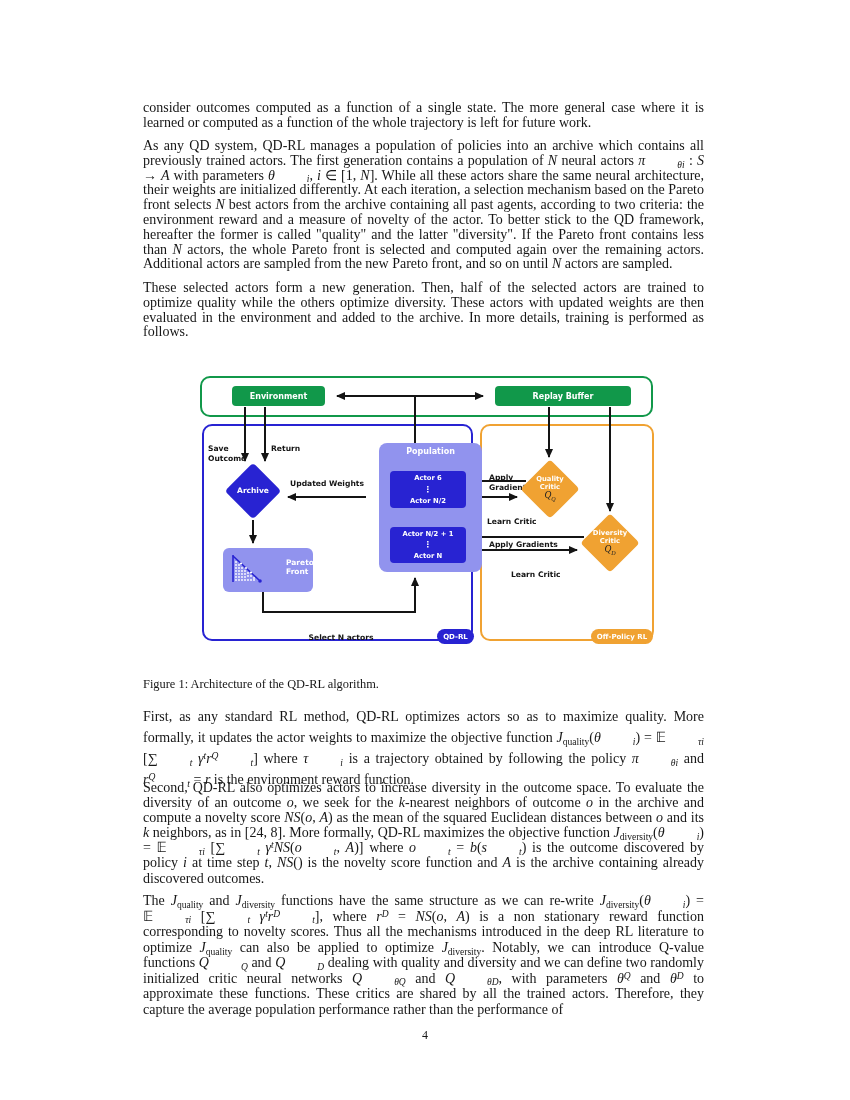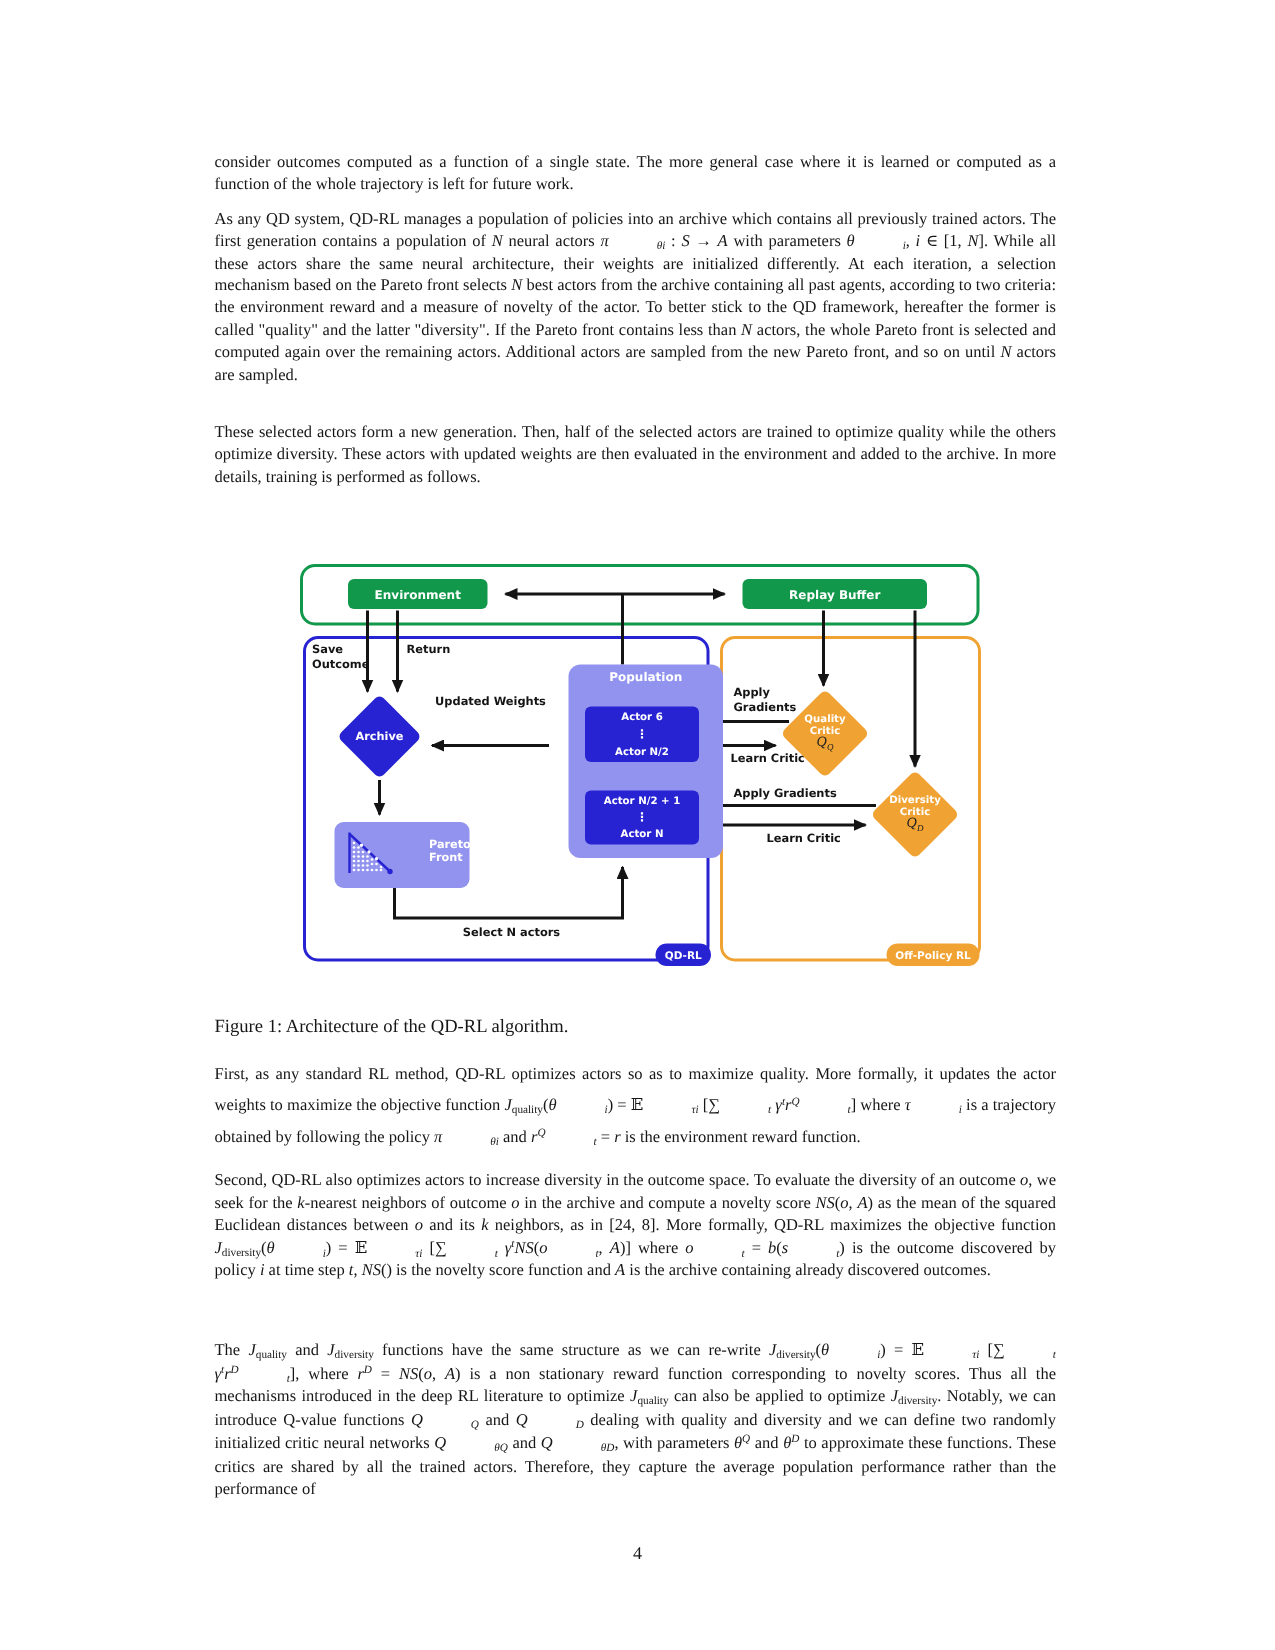--- a/index.html
+++ b/index.html
@@ -1,40 +1,40 @@
 <!DOCTYPE html>
 <html style="--c-green: #11984A; --c-blue: #2823D2; --c-lightpurple: #9193EE; --c-orange: #F0A232; --c-arrow: #141414;"><head>
 <meta charset="utf-8">
 <style>
   html,body{margin:0;padding:0;background:#e8e8e8;}
   .page{position:relative;width:850px;height:1100px;background:#ffffff;margin:0 auto;
         font-family:"Liberation Serif","DejaVu Serif",serif;color:#161616;overflow:hidden;}
-  .para{position:absolute;left:143px;width:561px;font-size:11px;line-height:14.8px;
-        text-align:justify;}
+  .para{position:absolute;left:143px;width:561px;font-size:14px;line-height:14.8px;
+        text-align:justify;font-family:Liberation Serif, serif;}
   .p4{line-height:21px;}
   .p5{line-height:15.1px;}
   .p6{line-height:15.5px;}
   .s-i{font-style:italic;}
   .s-sub{font-size:68%;vertical-align:-0.3em;line-height:0;}
   .s-subi{font-size:68%;vertical-align:-0.3em;line-height:0;font-style:italic;margin-left:32px;}
   .s-supi{font-size:68%;vertical-align:0.45em;line-height:0;font-style:italic;}
   .caption{position:absolute;left:143px;width:561px;text-align:left;font-size:12.4px;}
   .pageno{position:absolute;left:0;width:850px;text-align:center;font-size:12px;}
 
   
   .fig{position:absolute;left:200px;top:373px;width:456px;height:280px;
        font-family:"DejaVu Sans","Liberation Sans",sans-serif;}
   .fig *{box-sizing:border-box;}
   .obox{position:absolute;border-radius:10px;}
   .obox.green{border:2px solid var(--c-green);}
   .obox.blue{border:2px solid var(--c-blue);}
   .obox.orange{border:2px solid var(--c-orange);}
   .gbtn{position:absolute;background:var(--c-green);border-radius:4px;color:#fff;
         font-size:8px;font-weight:bold;display:flex;align-items:center;justify-content:center;}
-  .flabel{position:absolute;font-size:7.6px;font-weight:bold;color:#141414;line-height:9.5px;}
+  .flabel{position:absolute;font-size:7.6px;font-weight:bold;color:#141414;line-height:9.5px;margin-top:16px;}
   .pop{position:absolute;background:var(--c-lightpurple);border-radius:8px;margin-left:12px;}
   .pop-title{position:absolute;top:4px;left:0;width:100%;text-align:center;color:#fff;
              font-size:8px;font-weight:bold;}
   .actorbox{position:absolute;background:var(--c-blue);border-radius:4px;color:#fff;
             font-size:6.8px;font-weight:bold;display:flex;flex-direction:column;
             align-items:center;justify-content:space-between;padding:3px 2px;}
   .adots{font-size:8px;line-height:6px;color:#fff;letter-spacing:0;}
   .dsq{position:absolute;transform:rotate(45deg);border-radius:4px;}
   .dsq.blue{background:var(--c-blue);}
   .dsq.orange{background:var(--c-orange);}
@@ -95,21 +95,21 @@
         <path d="M256 124 L317 124" marker-end="url(#ah)"></path>
 
         <path d="M384 164 L258 164" marker-end="url(#ah)"></path>
         <path d="M256 177 L377 177" marker-end="url(#ah)"></path>
       </g>
     </svg>
 
     <div class="gbtn" style="left:32px;top:13px;width:93px;height:20px">
       <span>Environment</span>
     </div>
-    <div class="gbtn" style="left:295px;top:13px;width:123px;height:20px">
+    <div class="gbtn" style="left:295px;top:13px;width:136px;height:20px">
       <span>Replay Buffer</span>
     </div>
 
     <div class="flabel" style="left:8px;top:55px">
       <div>Save</div>
         <div>Outcome</div>
     </div>
     <div class="flabel" style="left:71px;top:55px">Return</div>
     <div class="flabel" style="left:88px;top:90px;width:78px;text-align:center">Updated Weights</div>
     <div class="flabel" style="left:96px;top:244px;width:90px;text-align:center">Select N actors</div>

